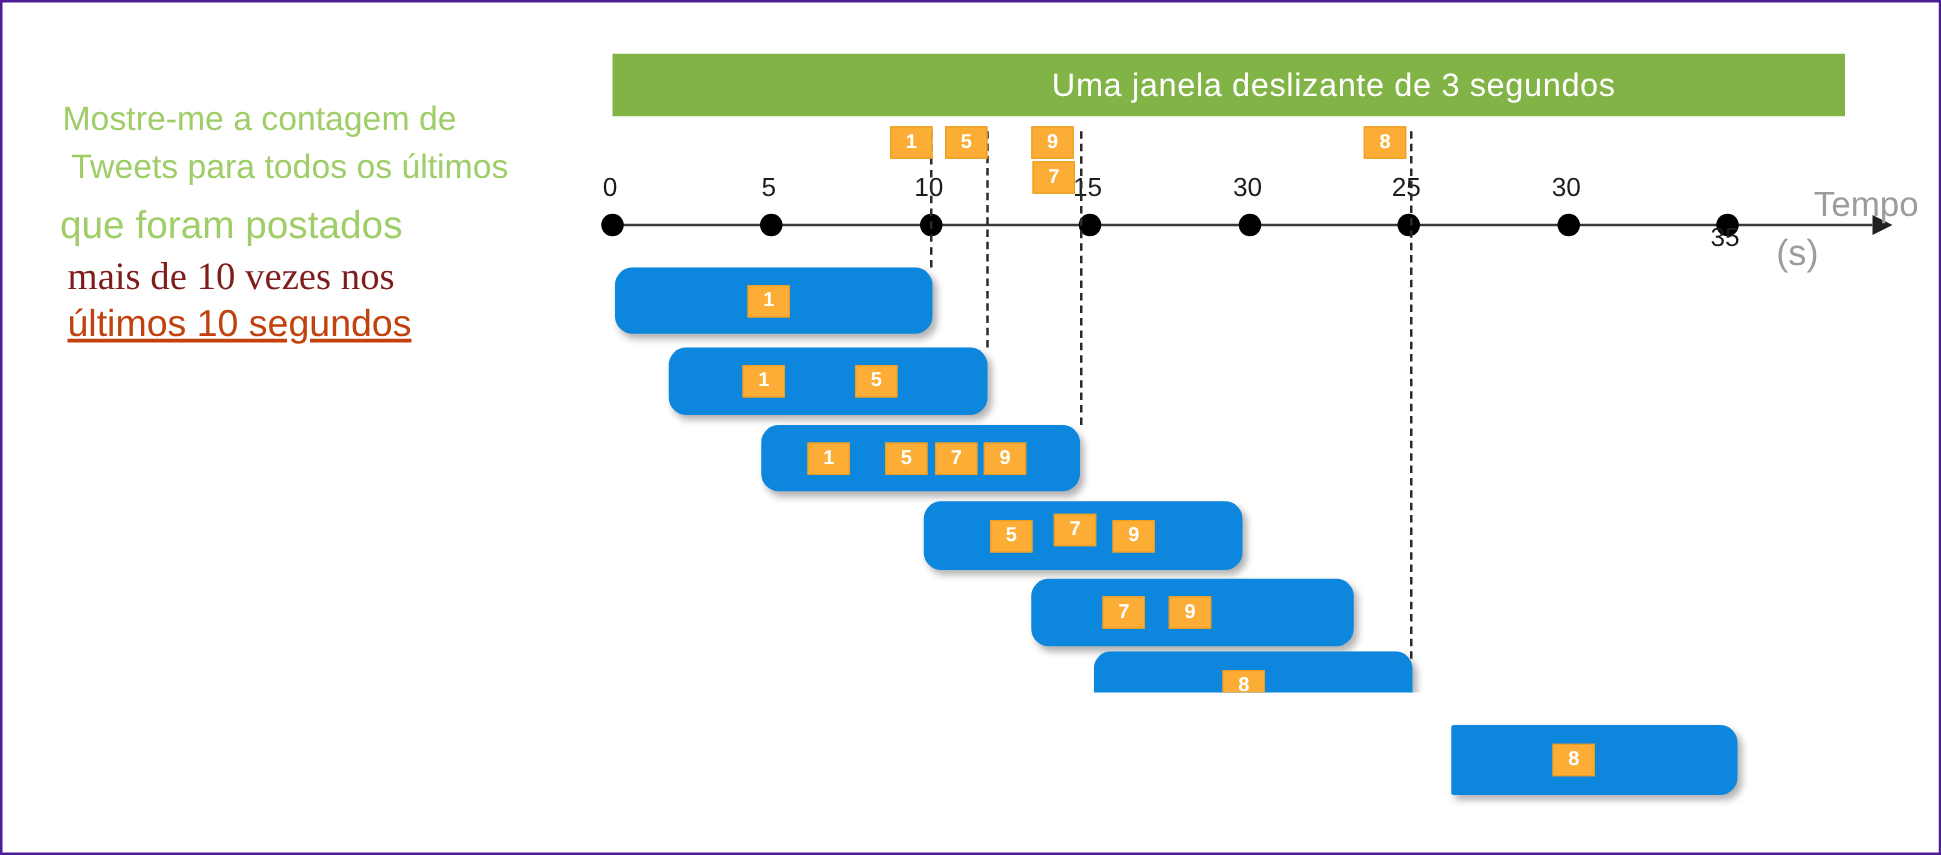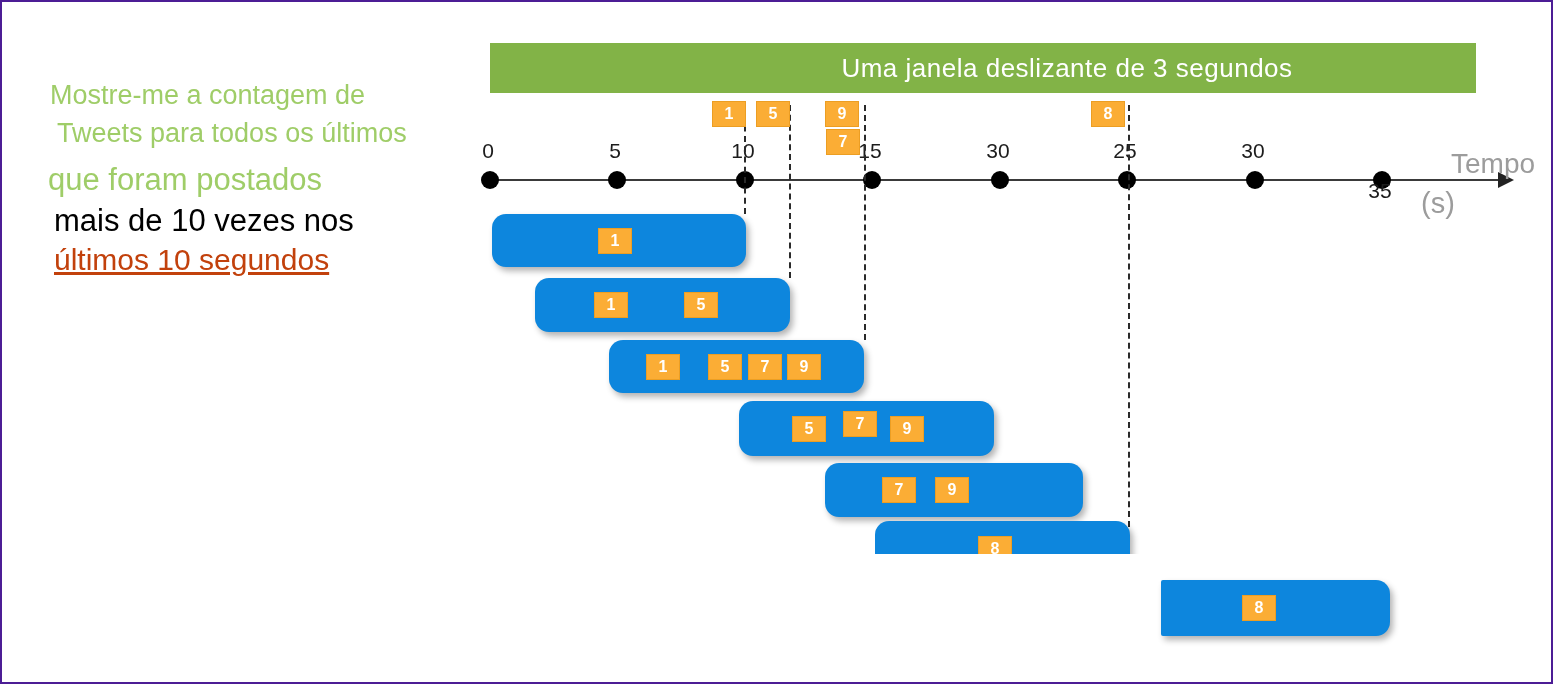--- a/index.html
+++ b/index.html
@@ -86,21 +86,21 @@
 </style>
 </head>
 <body>
 
 <div id="stage">
 
   <div id="query-text">
       <div class="query-line" style="left: 48px; top: 78px; font-size: 27px; color: rgb(159, 205, 104);">Mostre-me a contagem de</div>
       <div class="query-line" style="left: 55px; top: 116px; font-size: 27px; color: rgb(159, 205, 104);">Tweets para todos os últimos</div>
       <div class="query-line" style="left: 46px; top: 160px; font-size: 31px; color: rgb(159, 205, 104);">que foram postados</div>
-      <div class="query-line" style="left: 52px; top: 201px; font-size: 31px; color: #000000;">mais de 10 vezes nos</div>
+      <div class="query-line" style="left: 52px; top: 201px; font-size: 31px; color: #7f1d1d; font-family: Liberation Serif, serif;">mais de 10 vezes nos</div>
       <div class="query-line" style="left: 52px; top: 241px; font-size: 30px; color: #c2410c; text-decoration: underline;">últimos 10 segundos</div>
     </div>
 
   <div id="banner" style="background: rgb(130, 179, 71);">
     <span id="banner-label">Uma janela deslizante de 3 segundos</span>
   </div>
 
   <div id="timeline">
     <div class="axis-line" style="left: 488px; top: 177px; width: 1008px; background: rgb(58, 58, 58);"></div>
     <div class="arrow-head" style="left: 1496px; top: 170px; border-left: 16px solid rgb(34, 34, 34);"></div>

